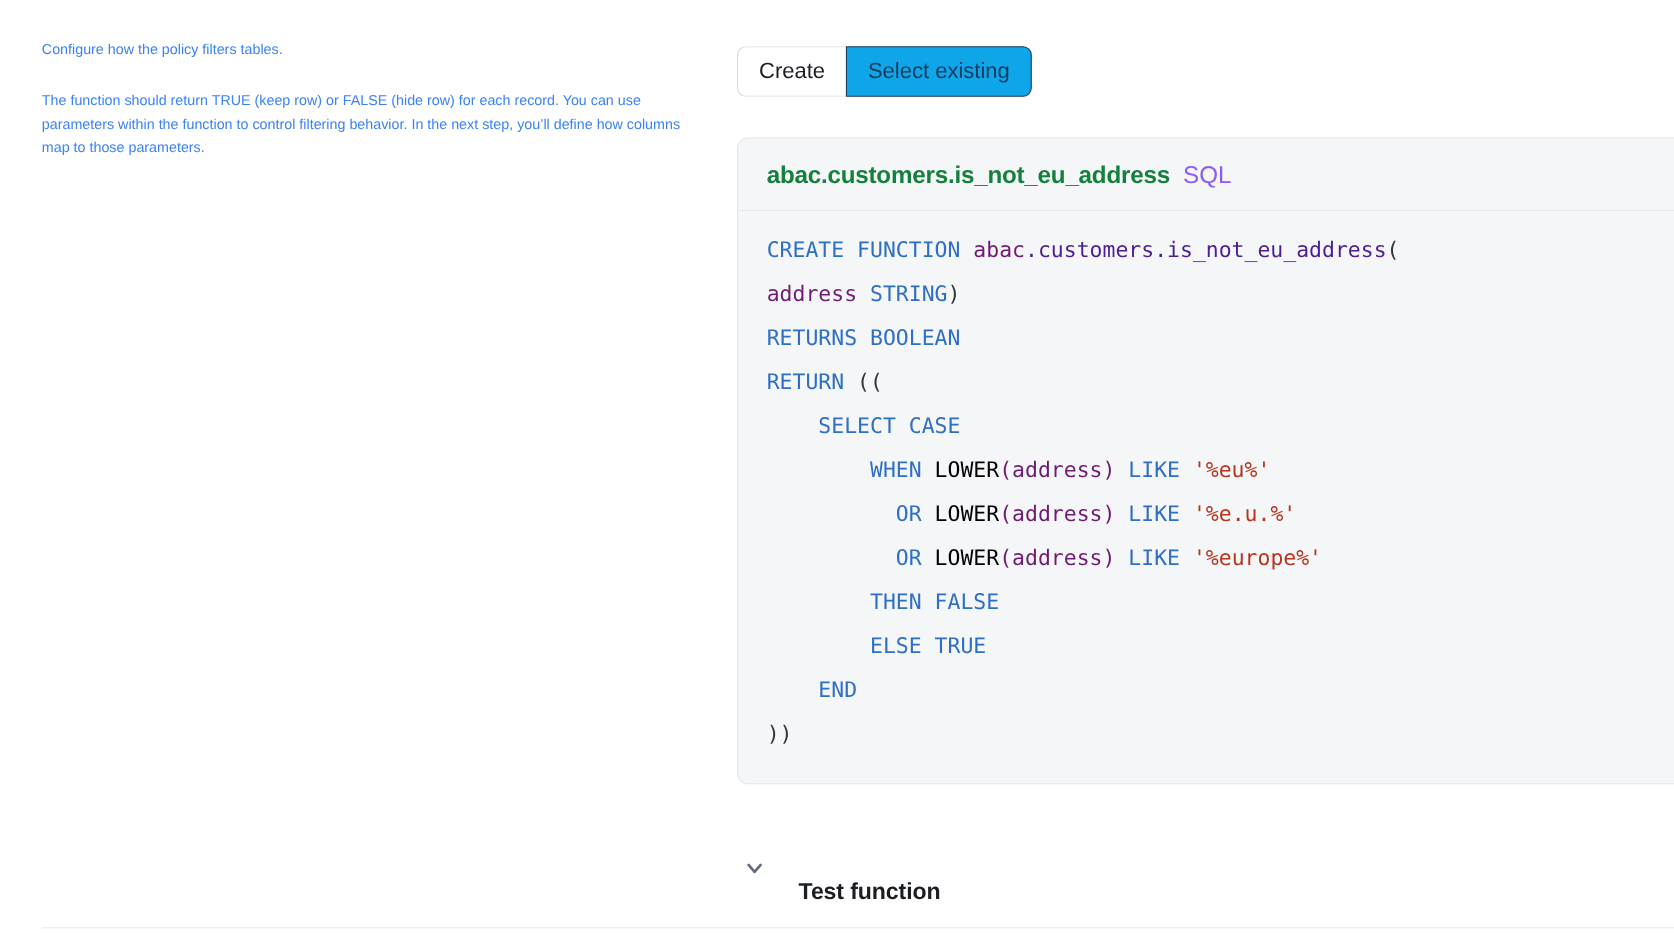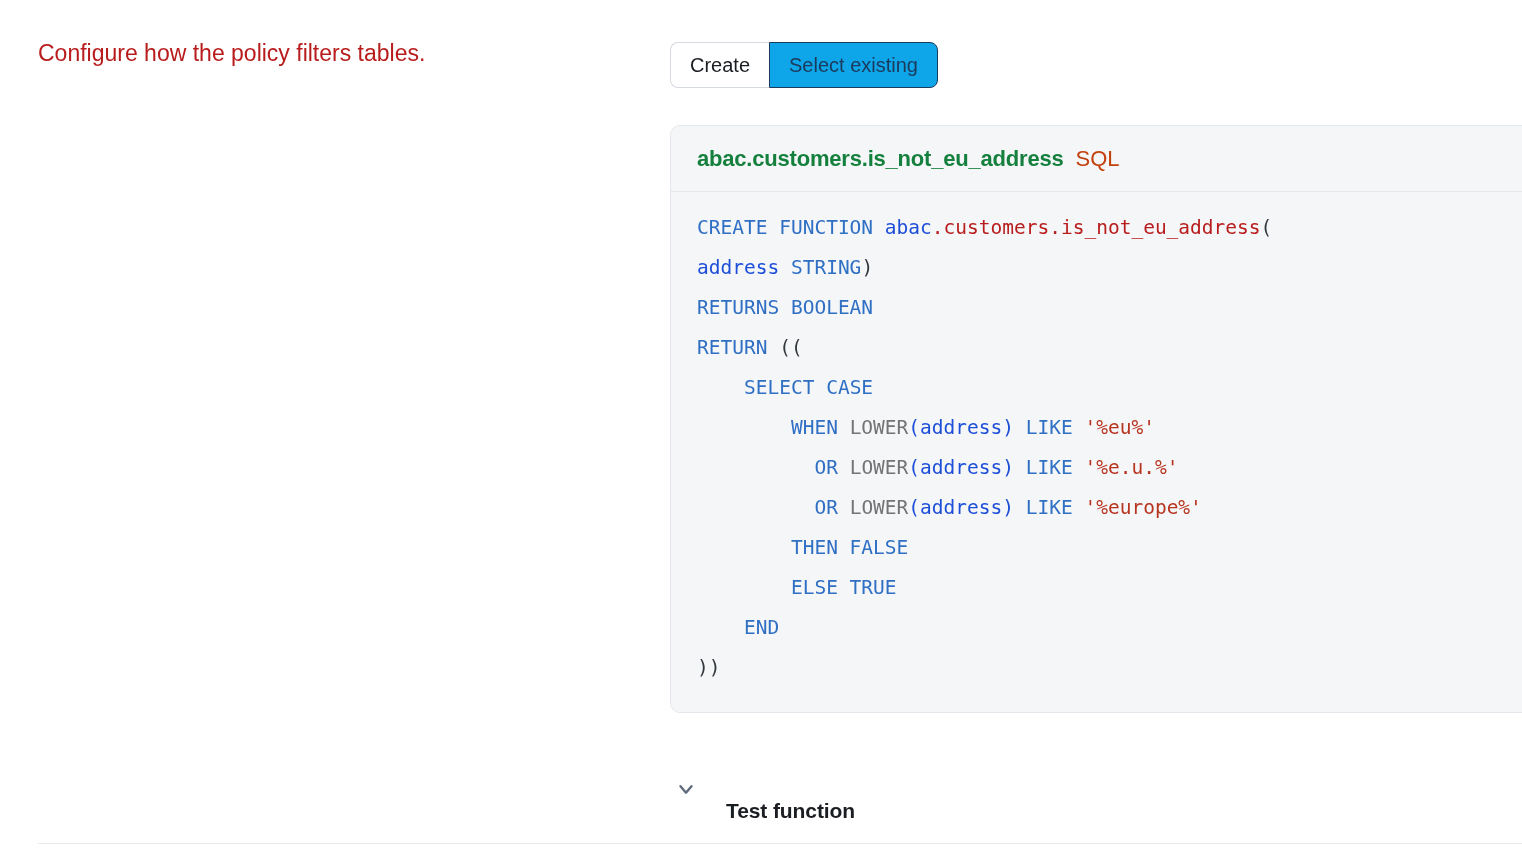--- a/index.html
+++ b/index.html
@@ -25,23 +25,23 @@
   }
   .page-title {
     font-size: 30px;
     font-weight: bold;
     color: #1a1d21;
     letter-spacing: -0.3px;
     margin: 0 0 28px 0;
     line-height: 1.1;
   }
   .intro-text {
-    font-size: 23px;
+    font-size: 13px;
     line-height: 1.68;
-    color: #b91c1c;
+    color: #3b82f6;
     margin: 0 0 24px 0;
     max-width: 600px;
   }
   .intro-text.second {
     margin-bottom: 0;
     max-width: 600px;
   }
 
   
   .right-col {
@@ -105,36 +105,36 @@
     box-sizing: border-box;
   }
   .code-header .fn-name {
     font-size: 22px;
     font-weight: bold;
     color: #15803d;
     letter-spacing: -0.2px;
   }
   .code-header .lang {
     font-size: 22px;
-    color: #c2410c;
+    color: #8b5cf6;
     margin-left: 12px;
   }
   .code-body {
     padding: 16px 26px 24px 26px;
     font-family: "DejaVu Sans Mono", monospace;
     font-size: 19.5px;
     line-height: 40px;
     white-space: pre;
     color: #33383d;
     background: #f4f6f8;
   }
   .tok-kw   { color: #2f6fc4; }
-  .tok-fn   { color: #737373; }
-  .tok-name { color: #b91c1c; margin-top: 42px; }
-  .tok-id   { color: #1d4ed8; }
+  .tok-fn   { color: #000000; }
+  .tok-name { color: #4c1d95; margin-top: 42px; }
+  .tok-id   { color: #701a75; }
   .tok-str  { color: #b8341f; margin-top: 36px; }
   .tok-punc { color: #33383d; }
 
   
   .test-fn-row {
     position: absolute;
     left: 672px;
     top: 755px;
     display: flex;
     align-items: center;
@@ -165,20 +165,21 @@
     top: 843px;
     height: 1px;
     background: #e8eaed;
   }
 </style>
 </head>
 <body>
 
 <div class="left-col">
   <p class="intro-text">Configure how the policy filters tables.</p>
+  <p class="intro-text second">The function should return TRUE (keep row) or FALSE (hide row) for each record. You can use parameters within the function to control filtering behavior. In the next step, you’ll define how columns map to those parameters.</p>
 </div>
 
 <div class="right-col">
 
   <div class="segmented">
     <button class="seg-btn">Create</button>
     <button class="seg-btn active">Select existing</button>
   </div>
 
   <div class="code-panel">

